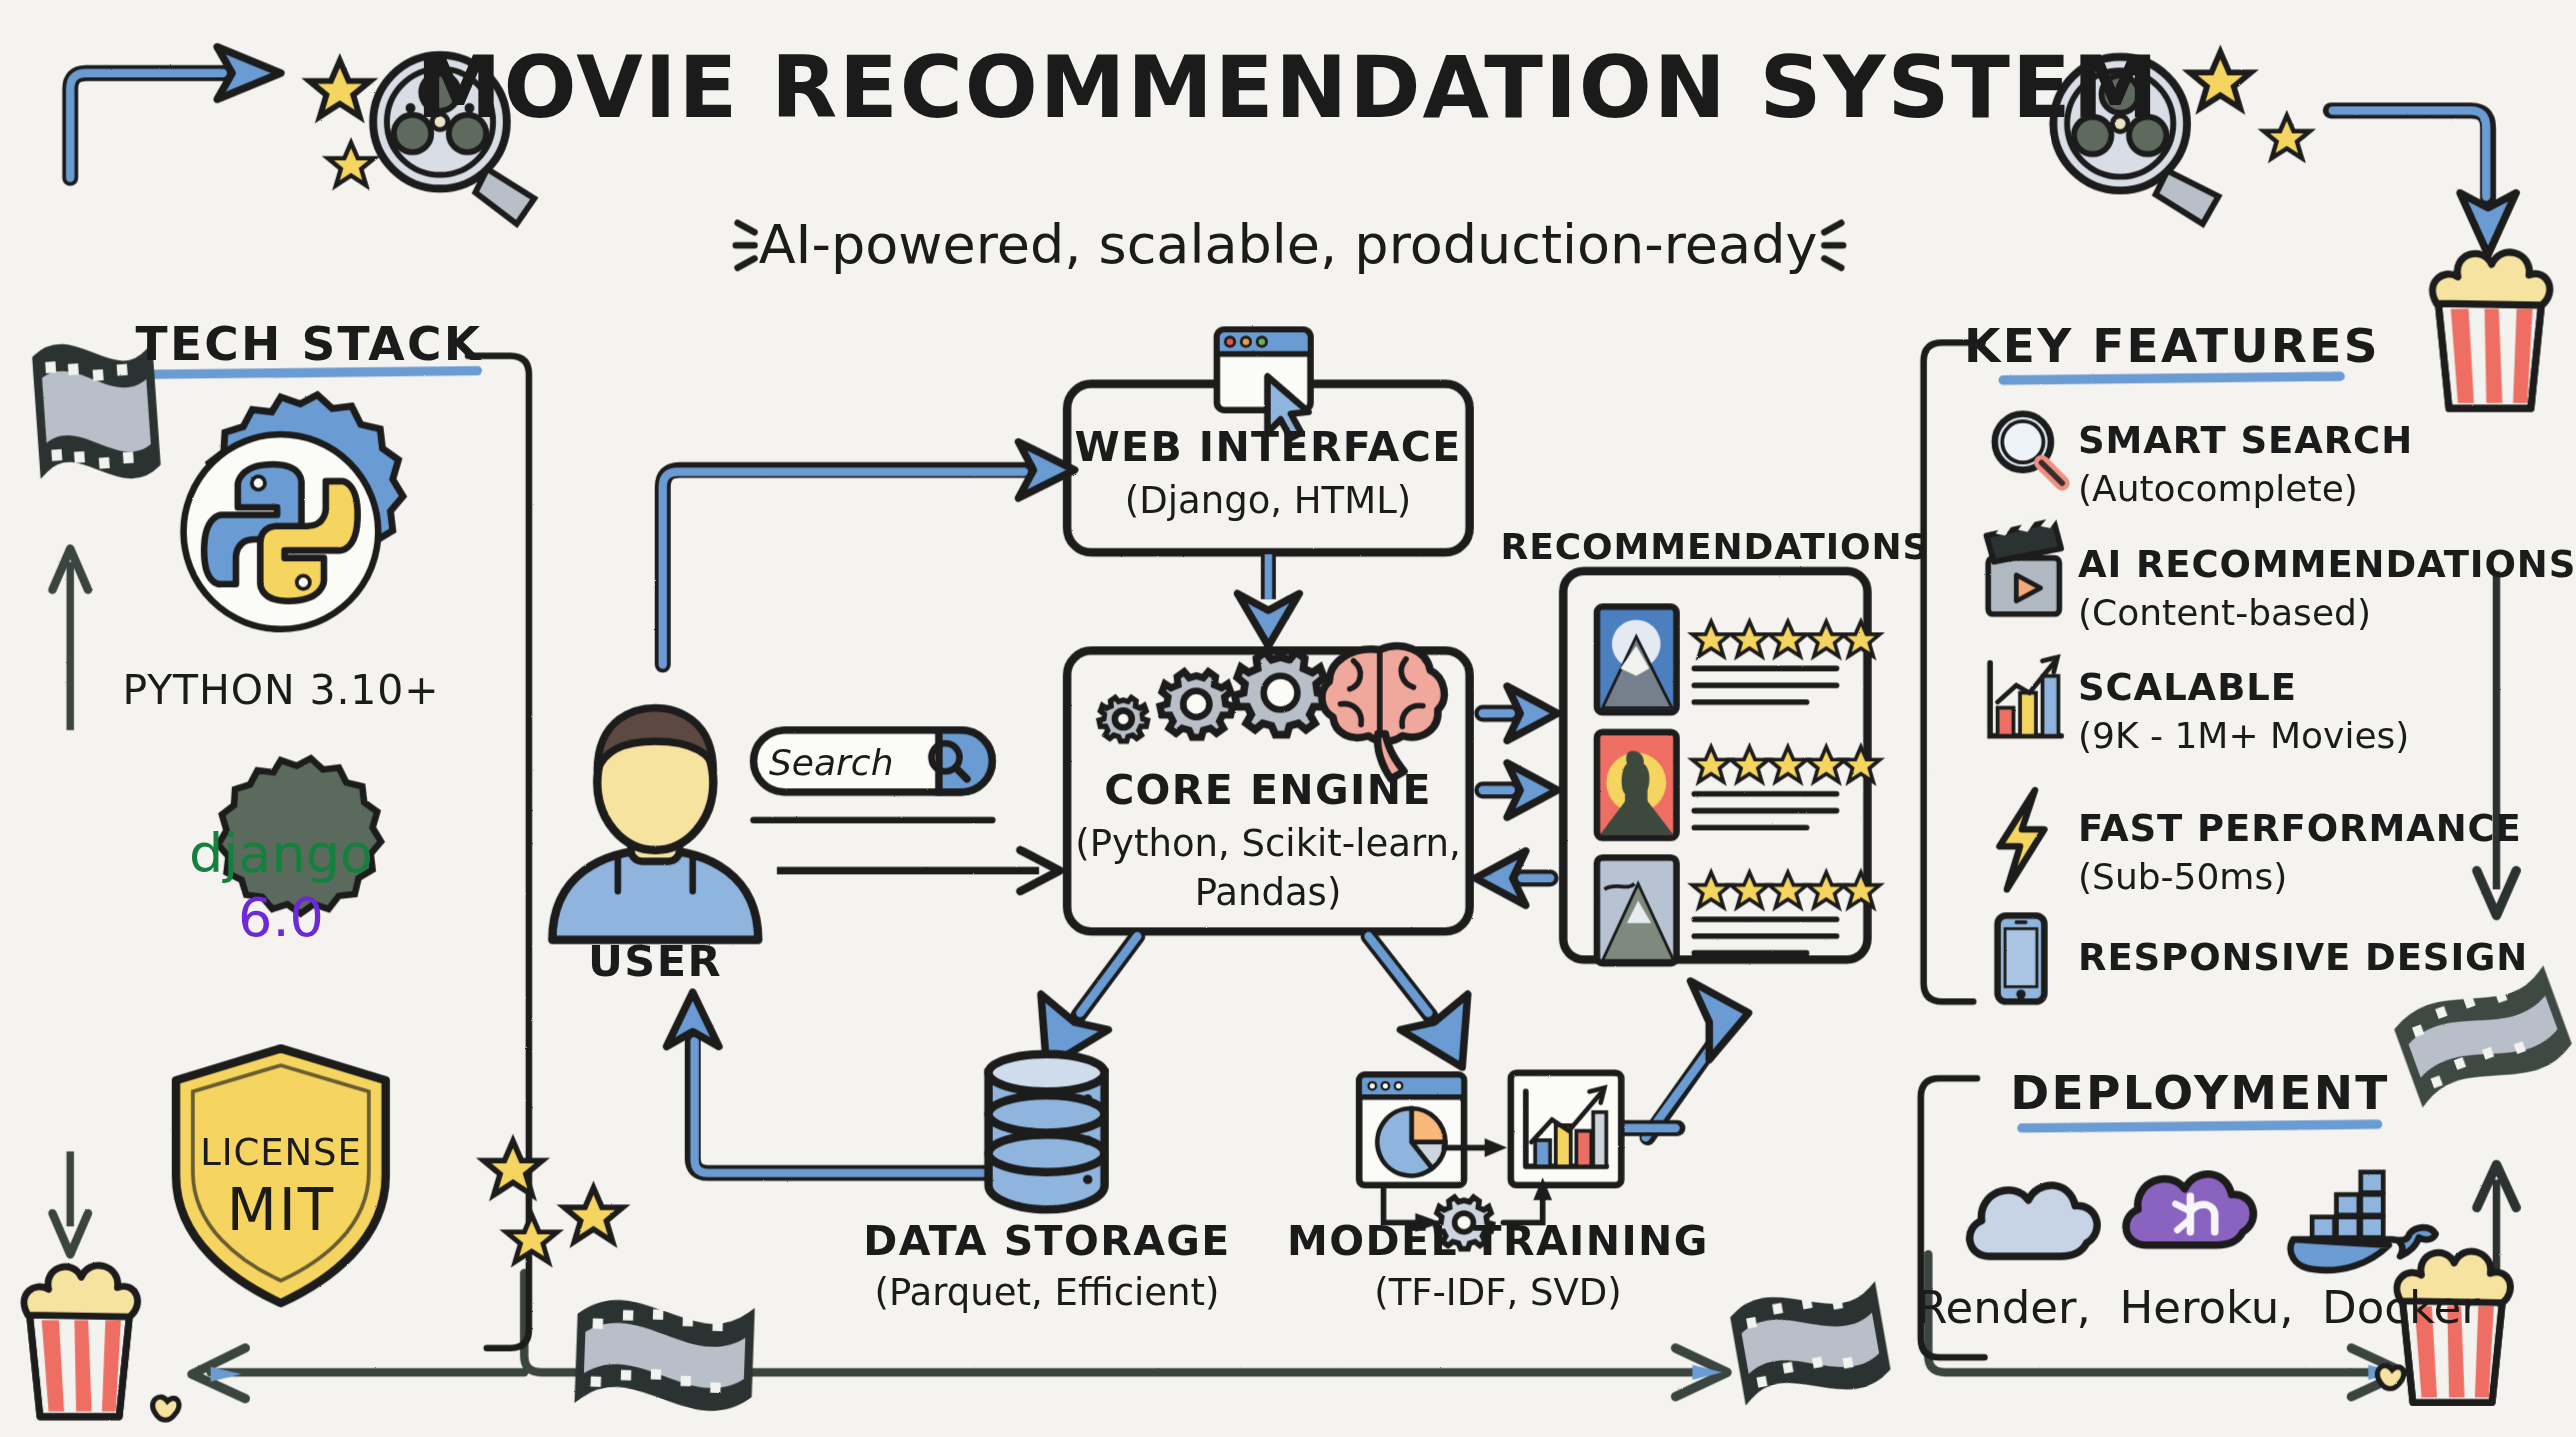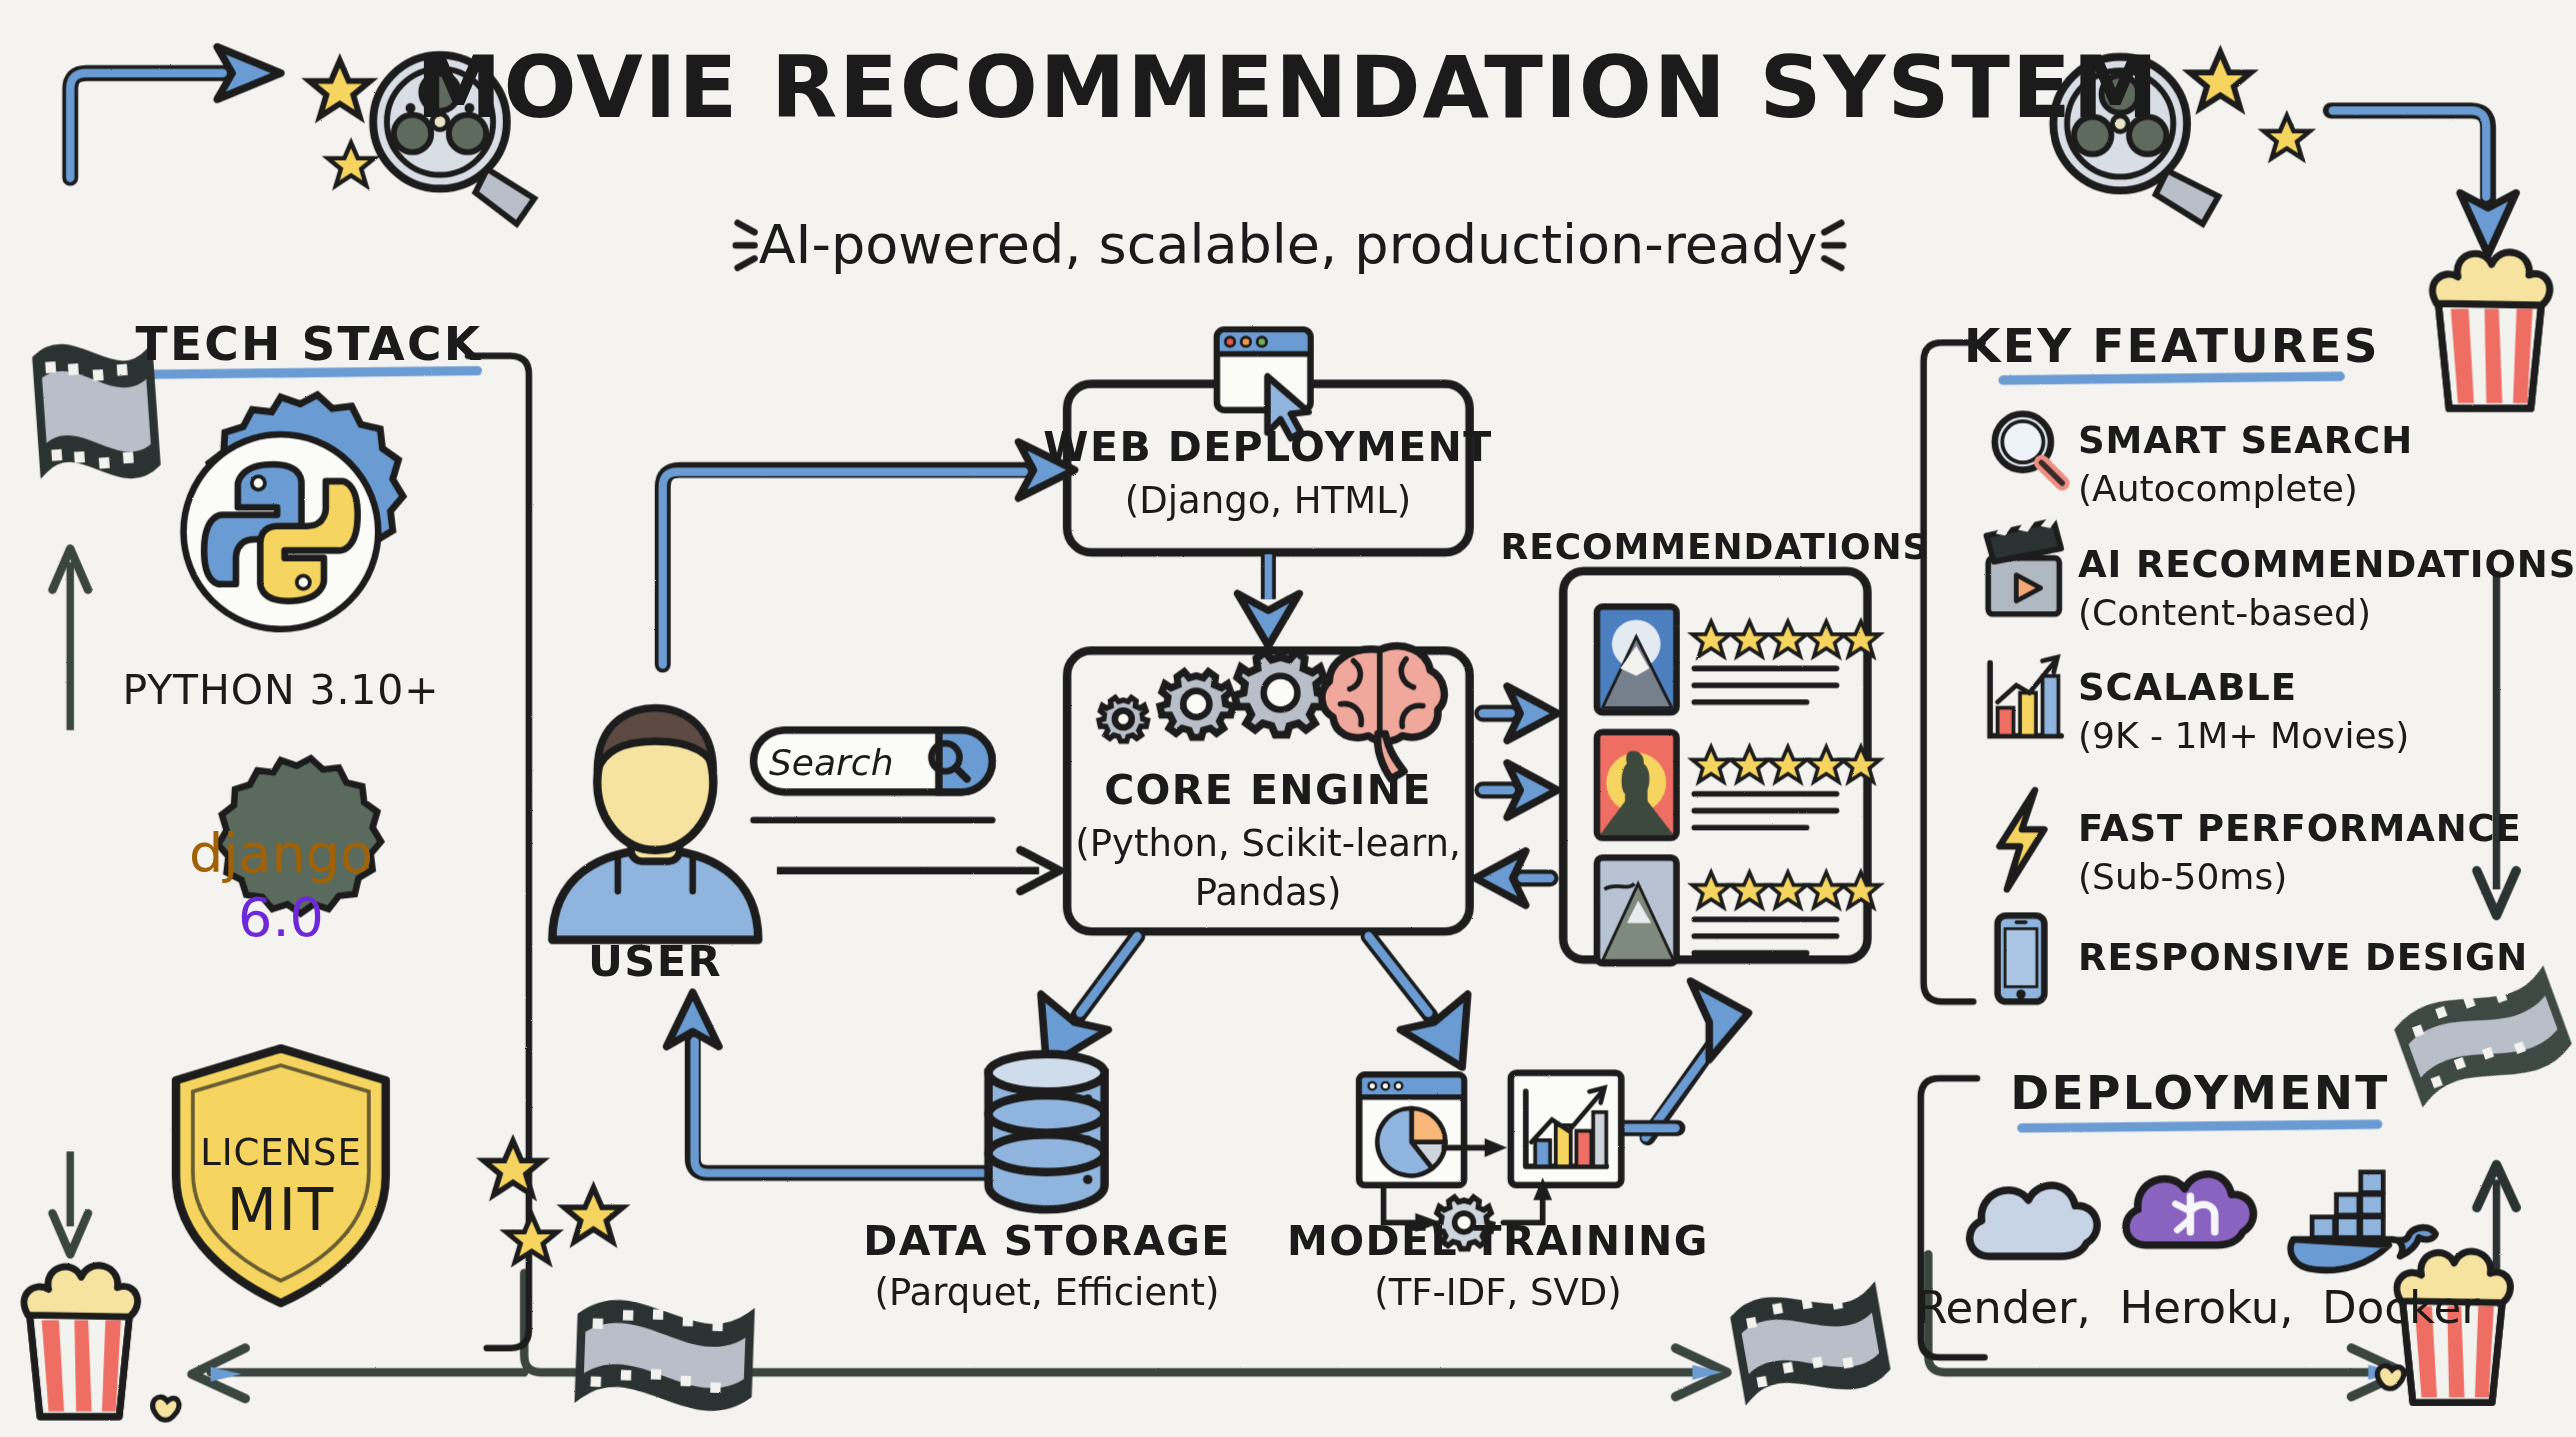--- a/index.html
+++ b/index.html
@@ -563,29 +563,29 @@
   </g>
 
   </g>
 </svg>
 
 <div class="txt ttl ctr" style="left:1288px;top:37px;font-size:86px;">MOVIE RECOMMENDATION SYSTEM</div>
 <div class="txt ctr" style="left:1288px;top:213px;font-size:54px;">AI-powered, scalable, production-ready</div>
 
 <div class="txt sec-h ctr" style="left:309px;top:316px;">TECH STACK</div>
 <div class="txt ctr" style="left:281px;top:666px;font-size:41px;letter-spacing:0.9px;">PYTHON 3.10+</div>
-<div class="txt ctr" style="left:281px;top:822px;font-size:54px;color:#a16207;">django</div>
+<div class="txt ctr" style="left:281px;top:822px;font-size:54px;color:#15803d;">django</div>
 <div class="txt ctr" style="left:281px;top:886px;font-size:54px;color:#6d28d9;">6.0</div>
 <div class="txt ctr" style="left:281px;top:1131px;font-size:37px;letter-spacing:0.9px;">LICENSE</div>
 <div class="txt ctr" style="left:281px;top:1176px;font-size:58px;font-weight:400;letter-spacing:1.9px;">MIT</div>
 
 <div class="txt ctr" style="left:655px;top:936px;font-size:43px;font-weight:700;letter-spacing:1.4px;">USER</div>
 <div class="txt" style="left:769px;top:742px;font-size:36px;font-style:italic;" title="Search">Search</div>
 
-<div class="txt node-t ctr" style="left:1268px;top:423px;">WEB DEPLOYMENT</div>
+<div class="txt node-t ctr" style="left:1268px;top:423px;">WEB INTERFACE</div>
 <div class="txt node-s ctr" style="left:1268px;top:479px;">(Django, HTML)</div>
 
 <div class="txt node-t ctr" style="left:1268px;top:766px;">CORE ENGINE</div>
 <div class="txt node-s ctr" style="left:1268px;top:822px;">(Python, Scikit-learn,</div>
 <div class="txt node-s ctr" style="left:1268px;top:871px;">Pandas)</div>
 
 <div class="txt node-t ctr" style="left:1047px;top:1217px;">DATA STORAGE</div>
 <div class="txt node-s ctr" style="left:1047px;top:1271px;">(Parquet, Efficient)</div>
 
 <div class="txt node-t ctr" style="left:1498px;top:1217px;">MODEL TRAINING</div>

